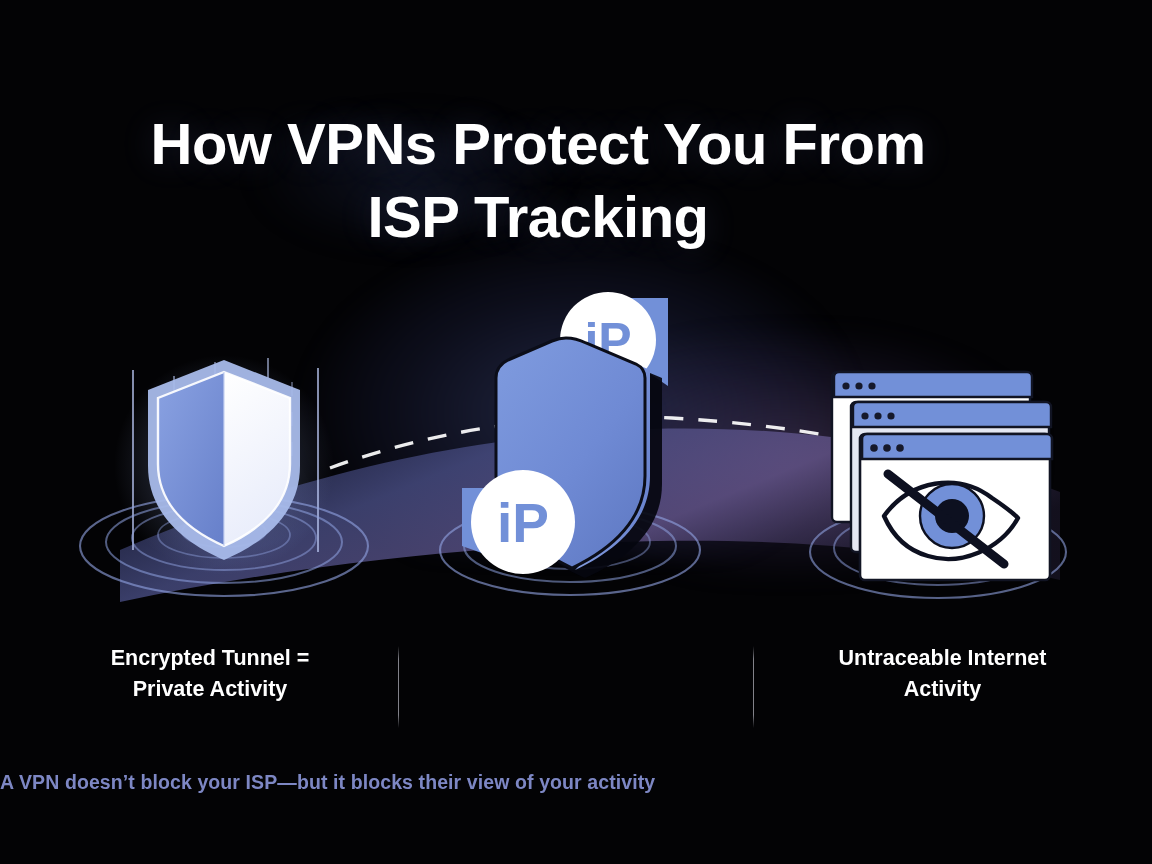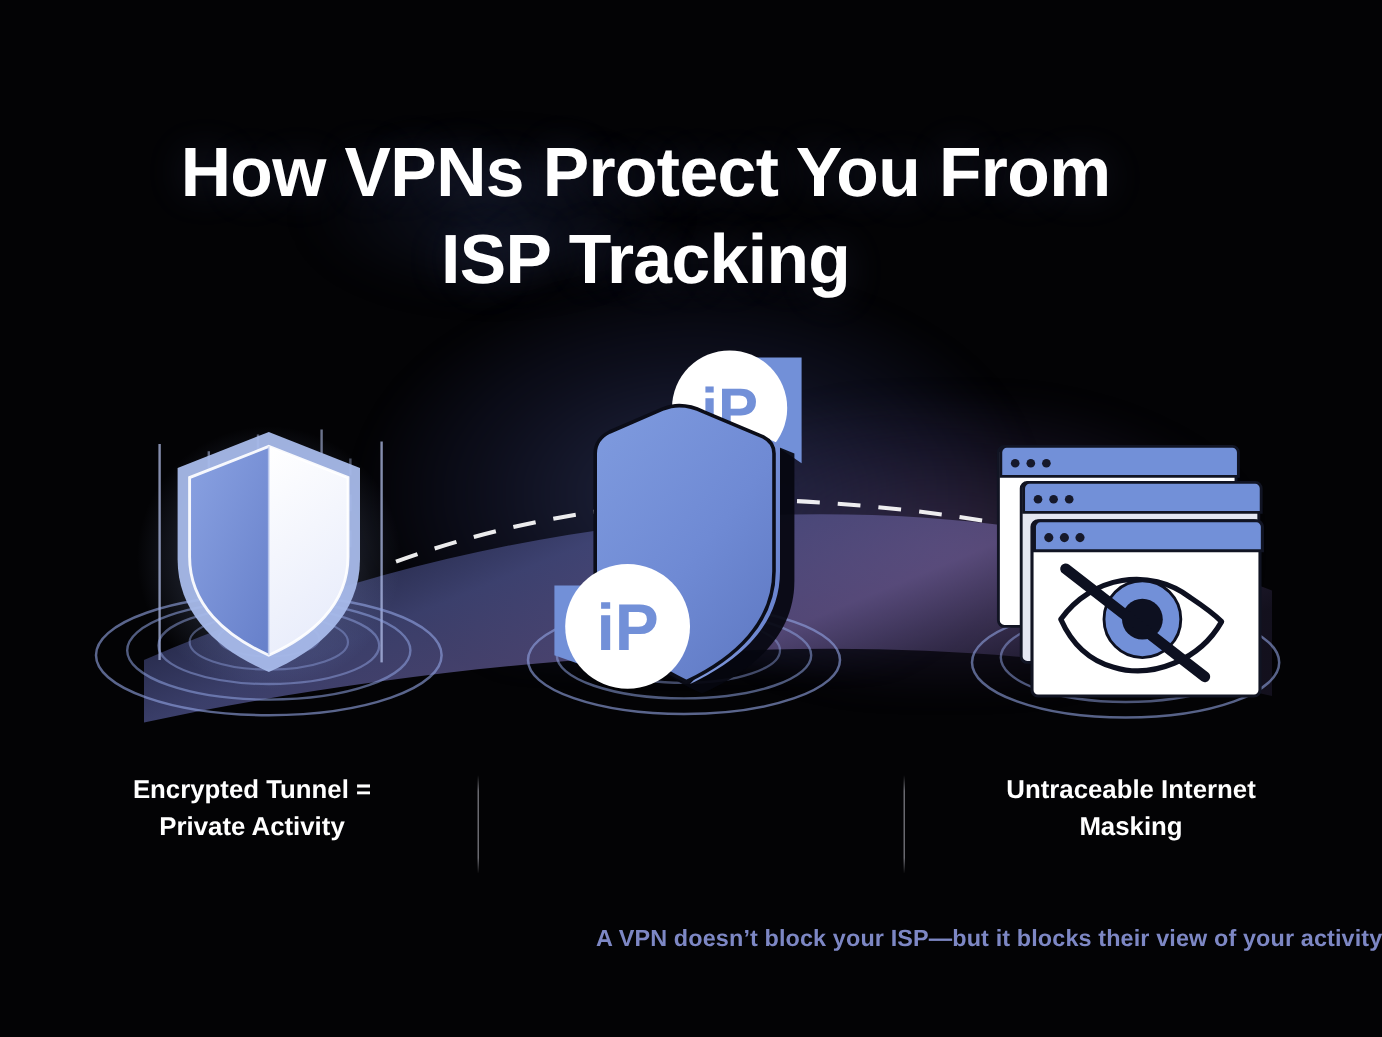--- a/index.html
+++ b/index.html
@@ -126,21 +126,21 @@
   }
   .divider-0 { left: 398px; }
   .divider-1 { left: 753px; }
 
   
   .caption {
     position: absolute;
     left: 0;
     top: 771px;
     width: 1152px;
-    text-align: right;
+    text-align: left;
     color: #7d87c4;
     font-size: 19.5px;
     font-weight: bold;
     letter-spacing: 0.1px;
   }
 </style>
 </head>
 <body>
 
 <div id="infographic">
@@ -329,18 +329,18 @@
   </div>
 
   <div class="labels">
     <div class="label label-0">Encrypted Tunnel =
 Private Activity</div>
     <div class="divider divider-0"></div>
 
     <div class="divider divider-1"></div>
 
     <div class="label label-2">Untraceable Internet
-Masking</div>
+Activity</div>
   </div>
 
   <div class="caption">A VPN doesn’t block your ISP—but it blocks their view of your activity</div>
 
 </div>
 
 </body></html>

